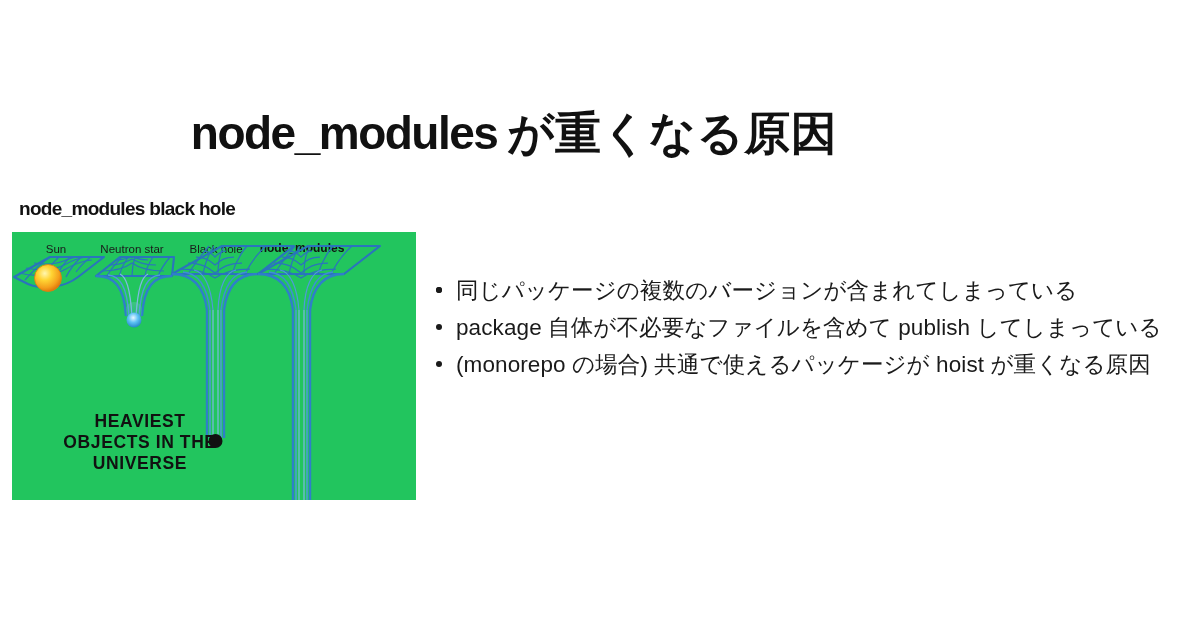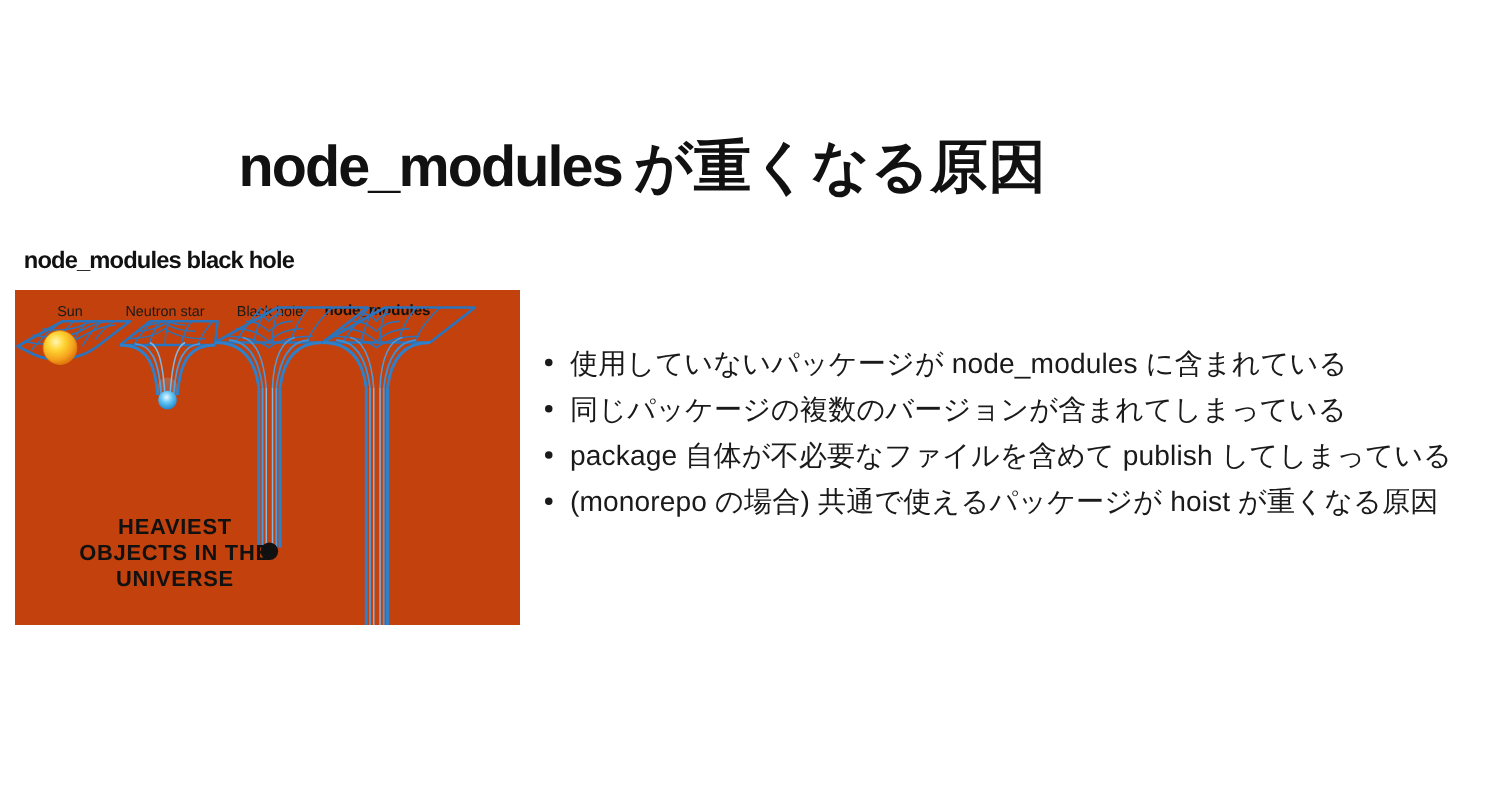--- a/index.html
+++ b/index.html
@@ -53,21 +53,21 @@
     font-weight: 700;
     color: #111111;
     letter-spacing: -0.7px;
     margin: 0 0 12px 7px;
     white-space: nowrap;
   }
   #meme-panel {
     position: relative;
     width: 404px;
     height: 268px;
-    background: #c2410c;
+    background: #22c55e;
     overflow: hidden;
   }
   #meme-panel svg {
     display: block;
   }
 
   
   #bullet-list {
     position: absolute;
     left: 430px;
@@ -220,21 +220,20 @@
       <text id="meme-line-1" x="128" y="195" text-anchor="middle" font-family="Liberation Sans, sans-serif" font-size="17.5" font-weight="700" letter-spacing="0.6" fill="#111111">HEAVIEST</text>
       <text id="meme-line-2" x="128" y="216" text-anchor="middle" font-family="Liberation Sans, sans-serif" font-size="17.5" font-weight="700" letter-spacing="0.6" fill="#111111">OBJECTS IN THE</text>
       <text id="meme-line-3" x="128" y="237" text-anchor="middle" font-family="Liberation Sans, sans-serif" font-size="17.5" font-weight="700" letter-spacing="0.6" fill="#111111">UNIVERSE</text>
     </svg>
   </div>
 </div>
 
 <ul id="bullet-list">
   <li>
     <span class="bullet-dot"></span>
-    <span>使用していないパッケージが node_modules に含まれている</span>
   </li>
   <li>
     <span class="bullet-dot"></span>
     <span>同じパッケージの複数のバージョンが含まれてしまっている</span>
   </li>
   <li>
     <span class="bullet-dot"></span>
     <span>package 自体が不必要なファイルを含めて publish してしまっている</span>
   </li>
   <li>

